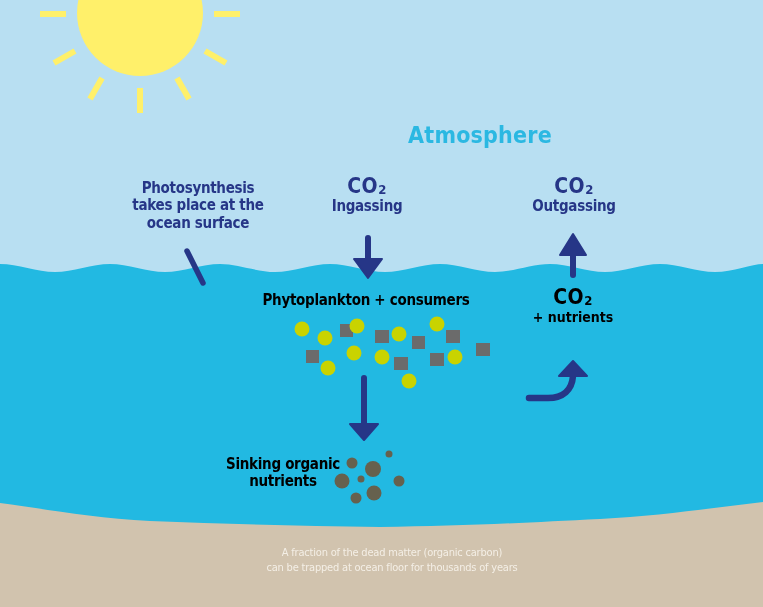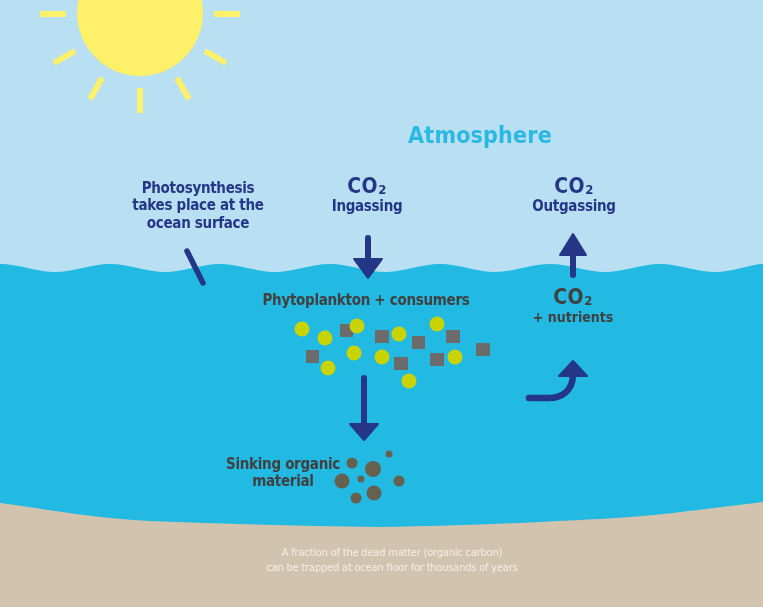--- a/index.html
+++ b/index.html
@@ -1,21 +1,21 @@
 <!DOCTYPE html>
 <html><head>
 <meta charset="utf-8">
 <style>
   html, body { margin: 0; padding: 0; }
   body { width: 763px; height: 607px; overflow: hidden; background: #b8dff2; }
   #stage { position: relative; width: 683px; height: 607px; }
   svg { position: absolute; left: 0; top: 0; }
   .lbl { position: absolute; font-family: "DejaVu Sans Condensed", "DejaVu Sans", sans-serif; font-weight: bold; text-align: center; white-space: nowrap; line-height: 1.15; transform: translateX(-50%); }
   .dark { color: #263687; }
-  .white { color: #404040; }
+  .white { color: #000000; }
   .co2 { font-size: 21px; letter-spacing: 0.5px; }
   .co2 sub { font-size: 13px; vertical-align: baseline; position: relative; top: 1px; }
   .sm { font-size: 15px; letter-spacing: -0.3px; }
   .atm { font-size: 23px; color: #2bb8e2; letter-spacing: 0.2px; }
   .cap { font-size: 11px; color: #f4efe6; font-weight: normal; letter-spacing: -0.2px; }
   .nut { font-size: 14px; }
 </style>
 </head>
 <body>
 
@@ -120,20 +120,20 @@
   <div class="lbl white sm" style="left:366px; top:292px;">Phytoplankton + consumers</div>
 
   <div class="lbl white" style="left:573px; top:285px;">
     <div class="co2"><span>CO</span><sub>2</sub></div>
     <div class="nut">+ nutrients</div>
   </div>
 
 
   <div class="lbl white sm" style="left:257px; top:456px;margin-left:26px;">
     <div>Sinking organic</div>
-    <div>material</div>
+    <div>nutrients</div>
   </div>
 
   <div class="lbl cap" style="left:392px; top:546px; line-height:1.35;">
     <div>A fraction of the dead matter (organic carbon)</div>
     <div>can be trapped at ocean floor for thousands of years</div>
   </div>
 </div>
 
 </body></html>

